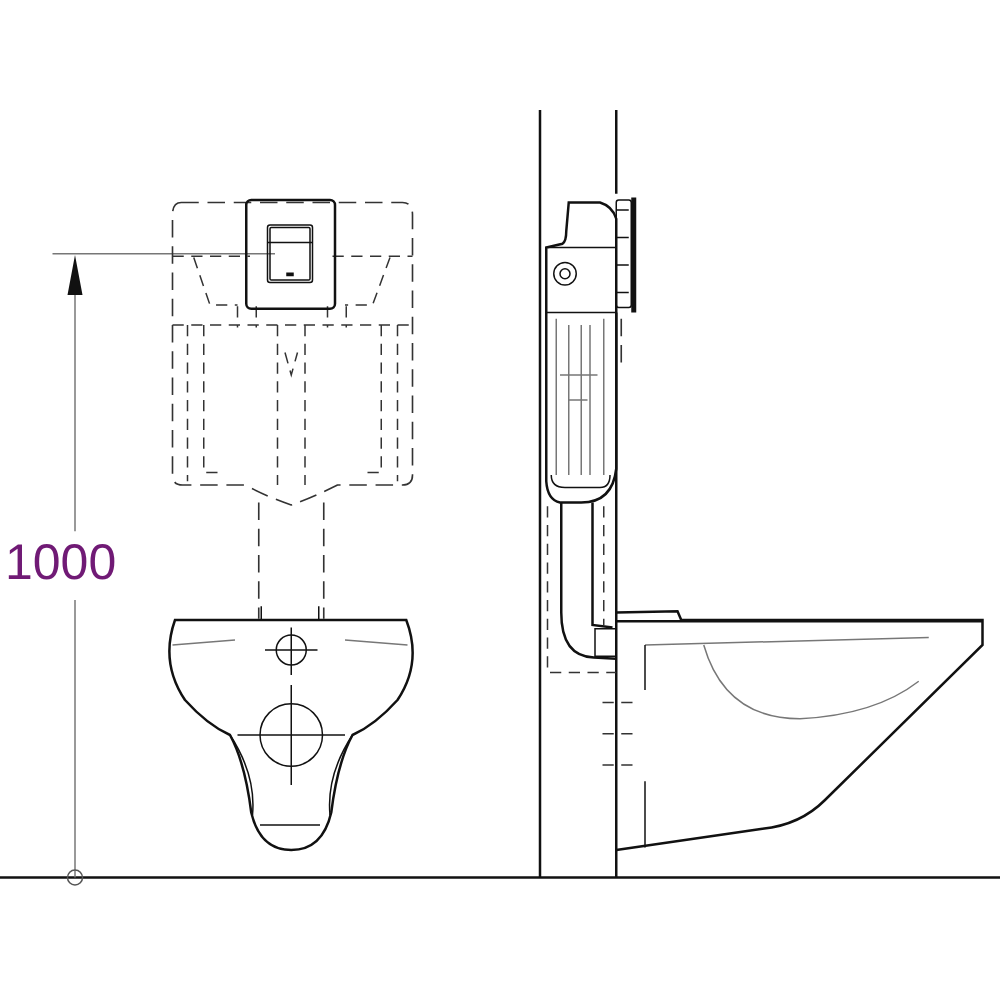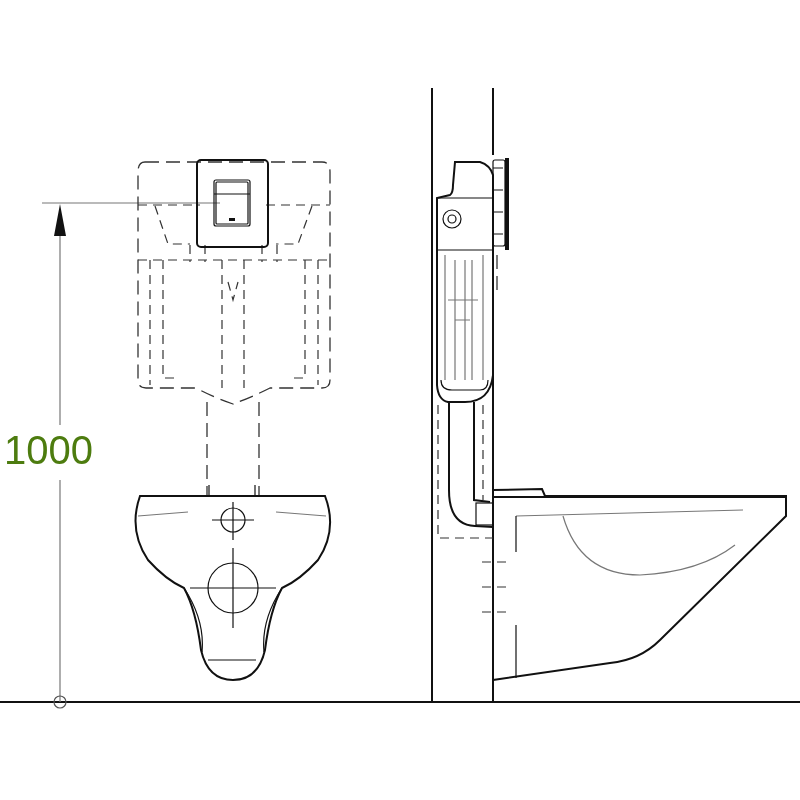--- a/index.html
+++ b/index.html
@@ -1,18 +1,18 @@
 <!DOCTYPE html>
 <html><head>
 <meta charset="utf-8">
 <style>
   html, body { margin: 0; padding: 0; background: #ffffff; }
   body { width: 800px; height: 800px; position: relative; overflow: hidden; }
   #drawing { position: absolute; left: 0; top: 0; width: 800px; height: 800px; }
-  .dim-label { position: absolute; left: 4px; top: 428px; font-family: "Liberation Sans", sans-serif; font-size: 40px; color: #4d7c0f; letter-spacing: 0px; }
+  .dim-label { position: absolute; left: 4px; top: 428px; font-family: "Liberation Sans", sans-serif; font-size: 40px; color: #701a75; letter-spacing: 0px; }
   .solid { fill: none; stroke: #111; stroke-width: 2; }
   .thin { fill: none; stroke: #111; stroke-width: 1.2; }
   .gray { fill: none; stroke: #777; stroke-width: 1.2; }
   .dash { fill: none; stroke: #333; stroke-width: 1.3; stroke-dasharray: 14 7; }
   .dashs { fill: none; stroke: #333; stroke-width: 1.2; stroke-dasharray: 9 6; }
 </style>
 </head>
 <body>
 
 <div class="dim-label">1000</div>

